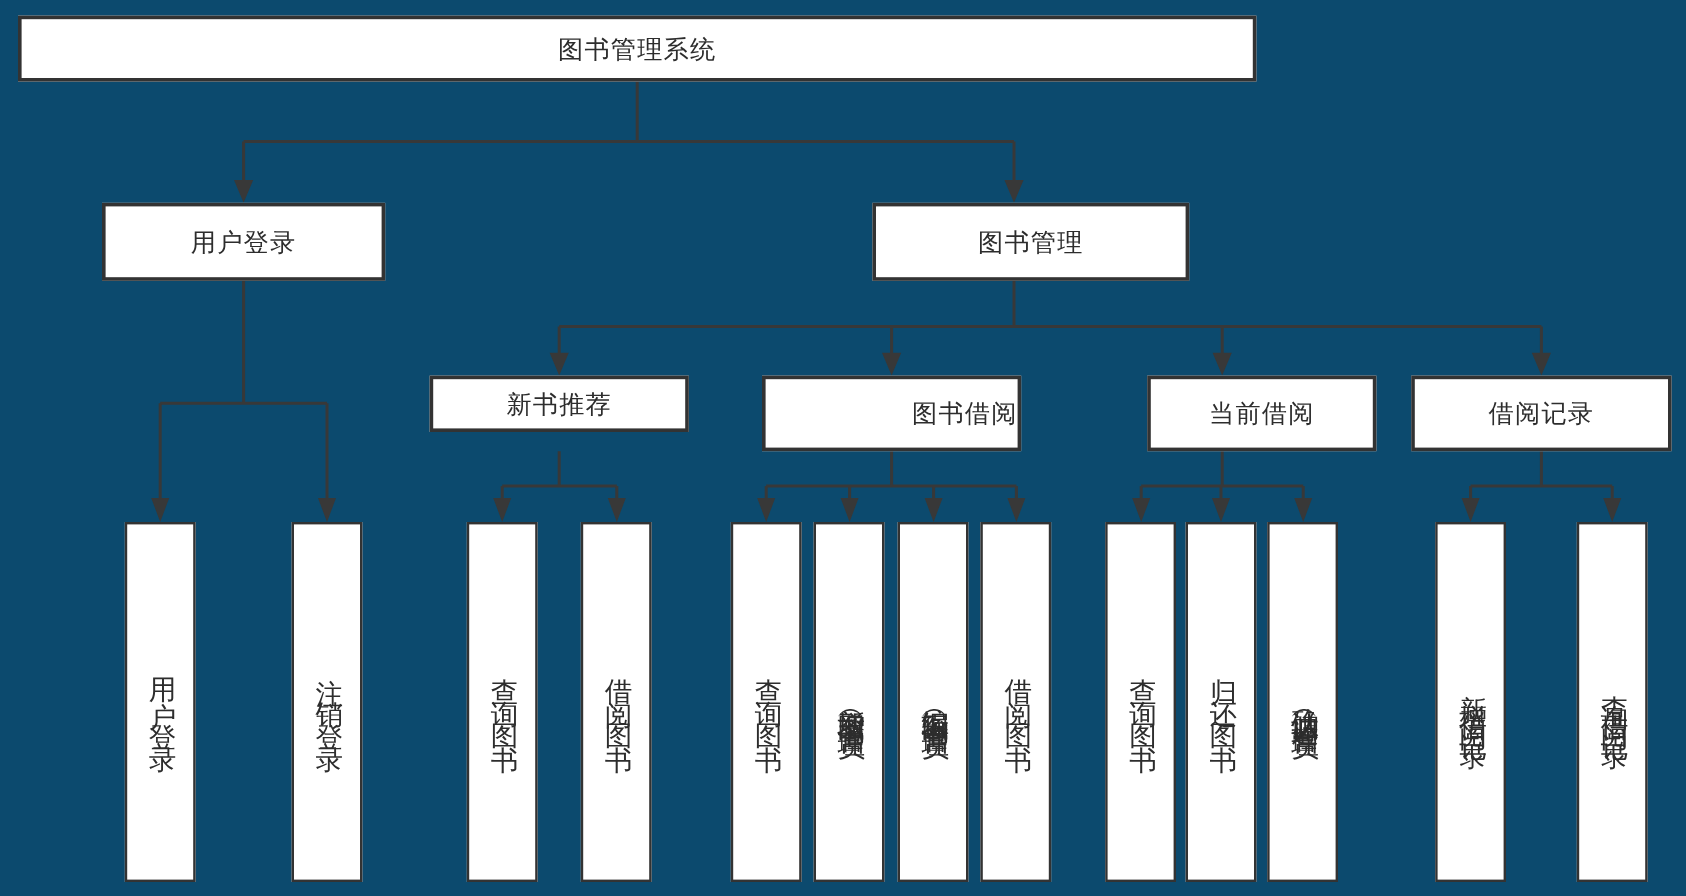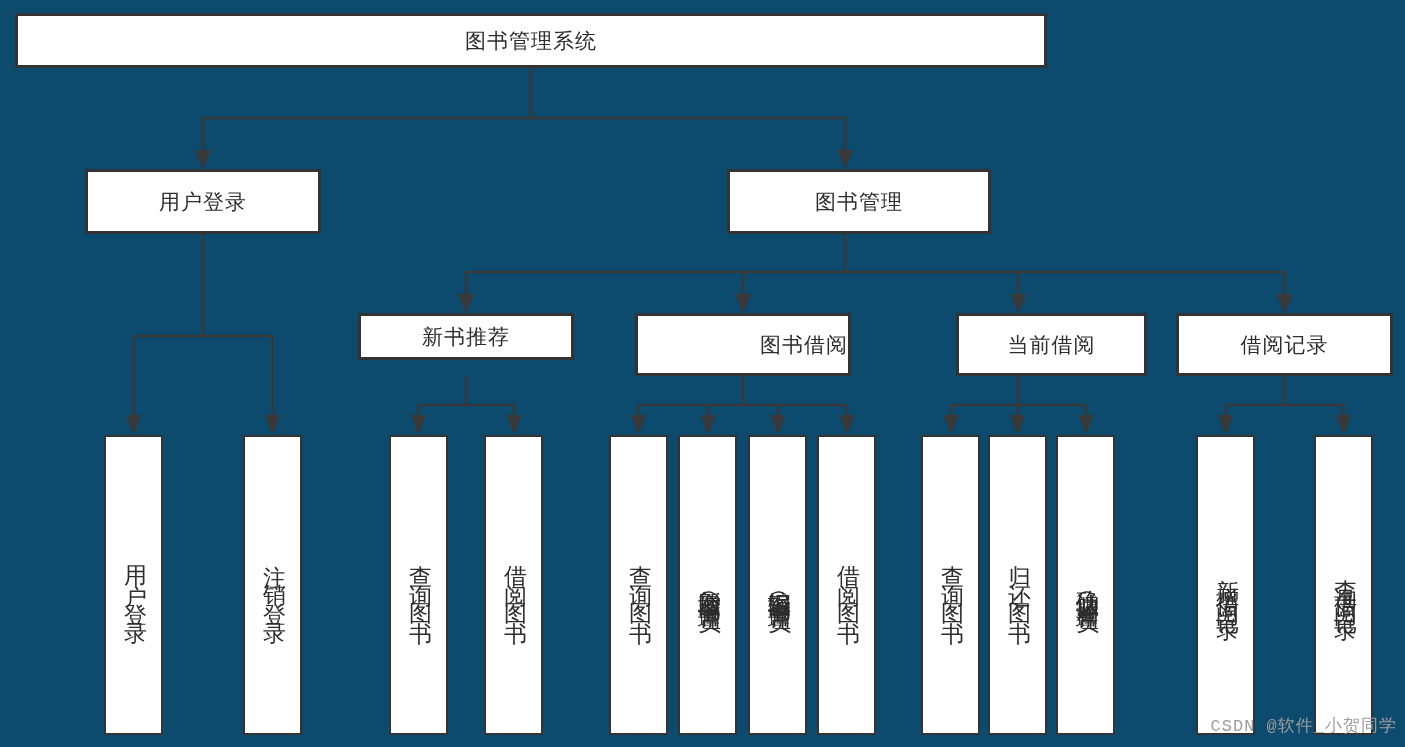--- a/index.html
+++ b/index.html
@@ -161,15 +161,14 @@
     <span class="vtext sp-tight">确认归还（管理员）</span>
   </div>
 
   <div class="vbox" style="left:1196px;">
     <span class="vtext sp-mid">新增借阅记录</span>
   </div>
   <div class="vbox" style="left:1314px;">
     <span class="vtext sp-mid">查询借阅记录</span>
   </div>
 
-  <div class="watermark">CSDN @软件_小贺同学</div>
 
 </div>
 
 </body></html>

